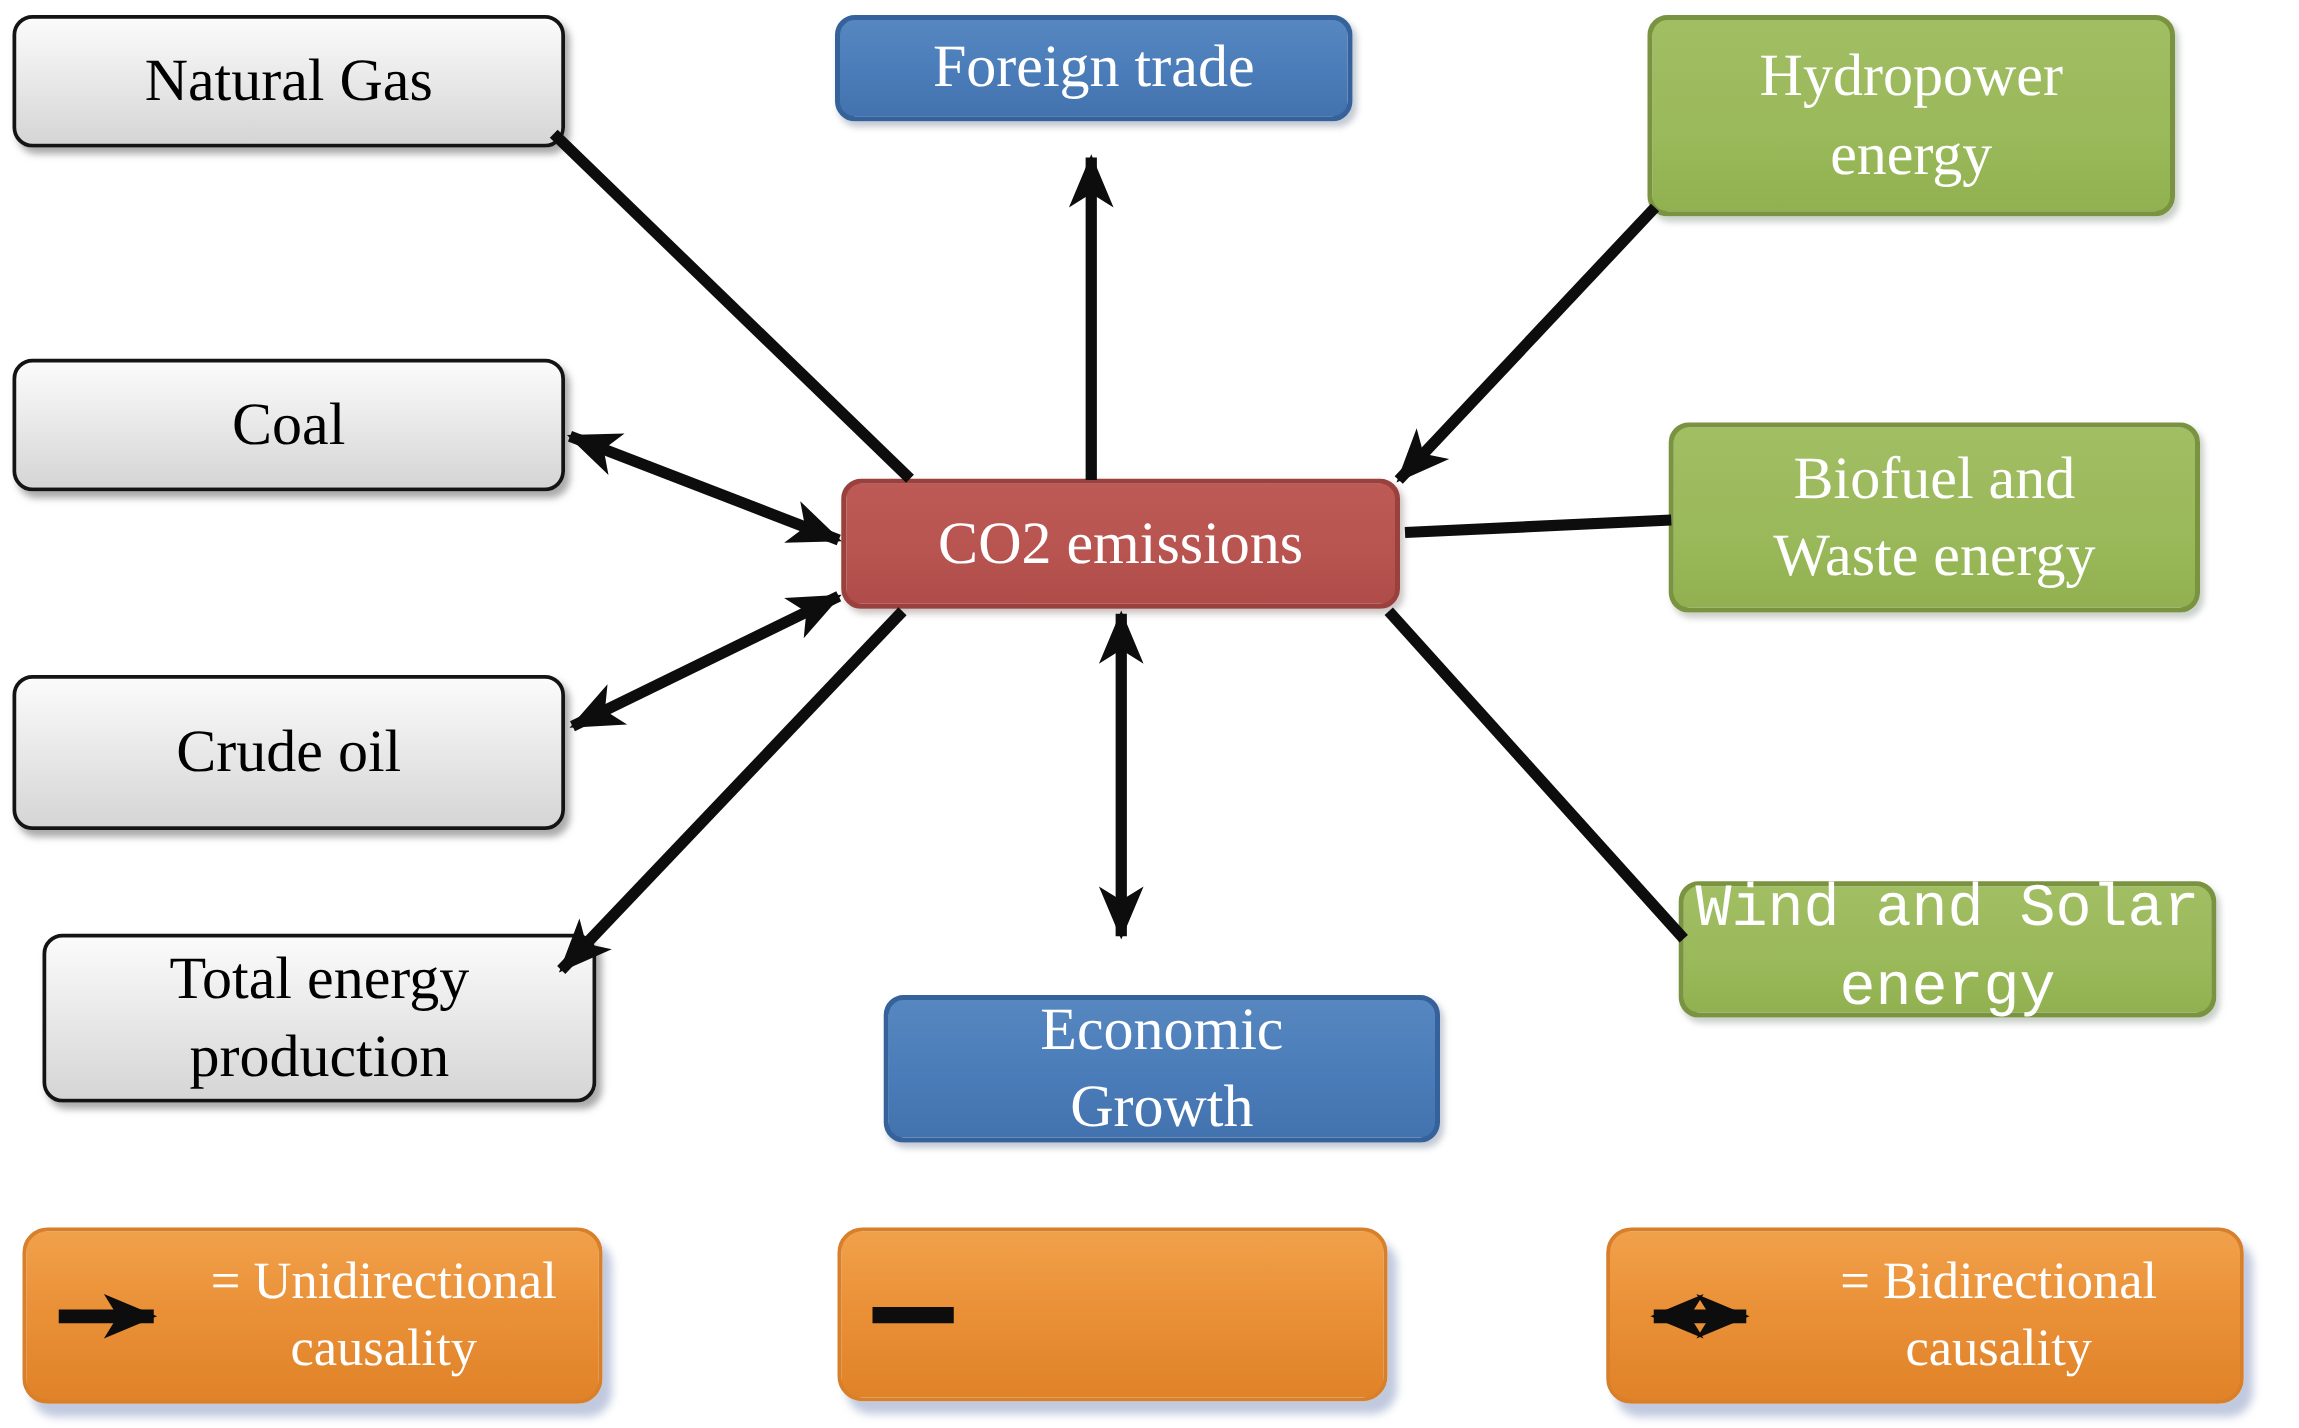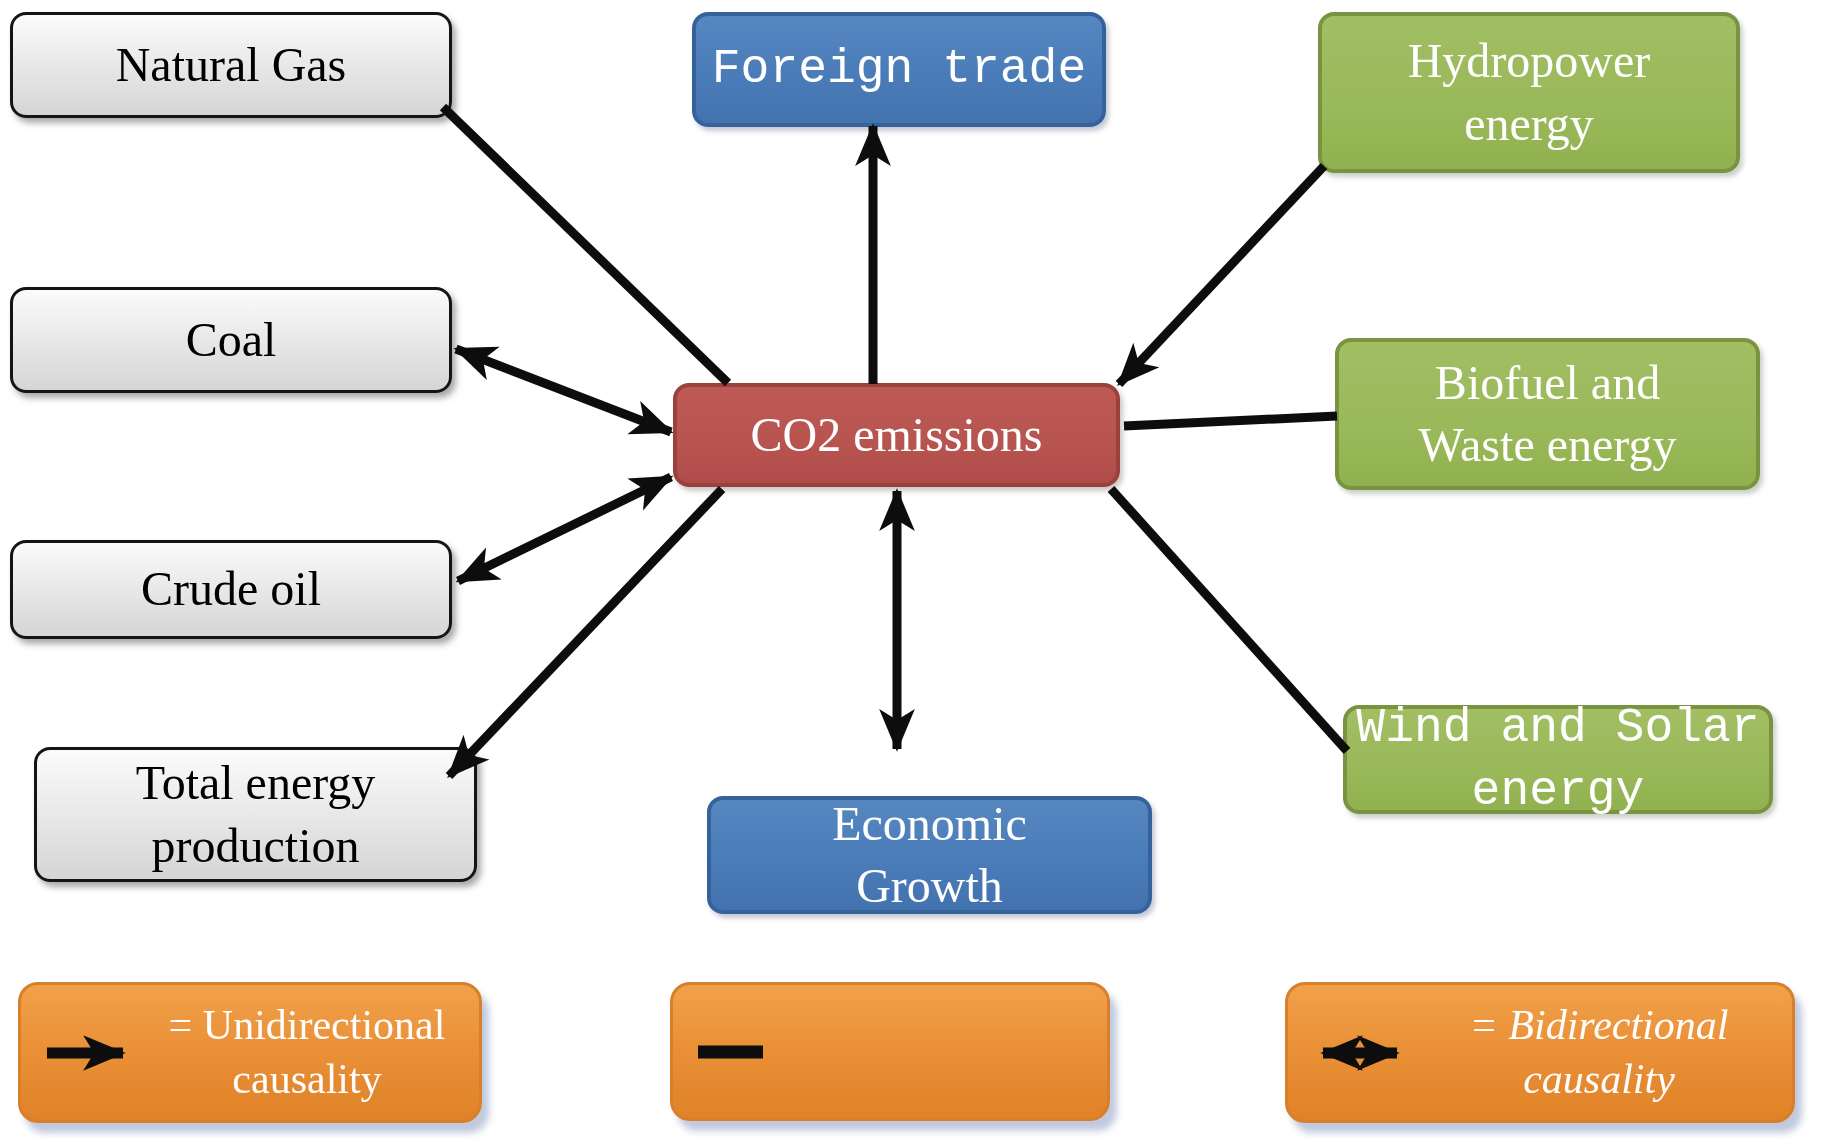--- a/index.html
+++ b/index.html
@@ -67,28 +67,28 @@
       <line x1="1337" y1="416" x2="1124" y2="426"></line>
       <line x1="1111" y1="489" x2="1347" y2="751"></line>
     </svg>
   <div id="nodes-layer">
       <div class="node gray" style="left: 10px; top: 12px; width: 442px; height: 106px;">
         <span class="label">Natural Gas</span>
       </div>
       <div class="node gray" style="left: 10px; top: 287px; width: 442px; height: 106px;">
         <span class="label">Coal</span>
       </div>
-      <div class="node gray" style="left: 10px; top: 540px; width: 442px; height: 99px;">
+      <div class="node gray" style="left: 10px; top: 540px; width: 442px; height: 124px;">
         <span class="label">Crude oil</span>
       </div>
       <div class="node gray" style="left: 10px; top: 747px; width: 443px; height: 135px; margin-left: 24px;">
         <span class="label">Total energy
 production</span>
       </div>
-      <div class="node blue" style="left: 692px; top: 12px; width: 414px; height: 115px; font-family: Liberation Mono, monospace;">
+      <div class="node blue" style="left: 668px; top: 12px; width: 414px; height: 85px;">
         <span class="label">Foreign trade</span>
       </div>
       <div class="node blue" style="left: 707px; top: 796px; width: 445px; height: 118px;">
         <span class="label">Economic
 Growth</span>
       </div>
       <div class="node green" style="left: 1318px; top: 12px; width: 422px; height: 161px;">
         <span class="label">Hydropower
 energy</span>
       </div>
@@ -114,21 +114,21 @@
         <span class="label">= Unidirectional
 causality</span>
       </div>
       <div class="legend" style="left: 670px; top: 982px; width: 440px; height: 139px;">
         <span class="icon">
           <svg width="80" height="46" viewBox="0 0 80 46">
             <line x1="5" y1="23" x2="70" y2="23" stroke-width="13"></line>
           </svg>
         </span>
       </div>
-      <div class="legend" style="left: 1285px; top: 982px; width: 510px; height: 141px; font-style: italic;">
+      <div class="legend" style="left: 1285px; top: 982px; width: 510px; height: 141px;">
         <span class="icon">
           <svg width="104" height="46" viewBox="0 0 104 46">
             <line x1="15" y1="23" x2="89" y2="23" stroke-width="11" marker-start="url(#ah)" marker-end="url(#ah)"></line>
           </svg>
         </span>
         <span class="label">= Bidirectional
 causality</span>
       </div>
     </div>
 </div>

